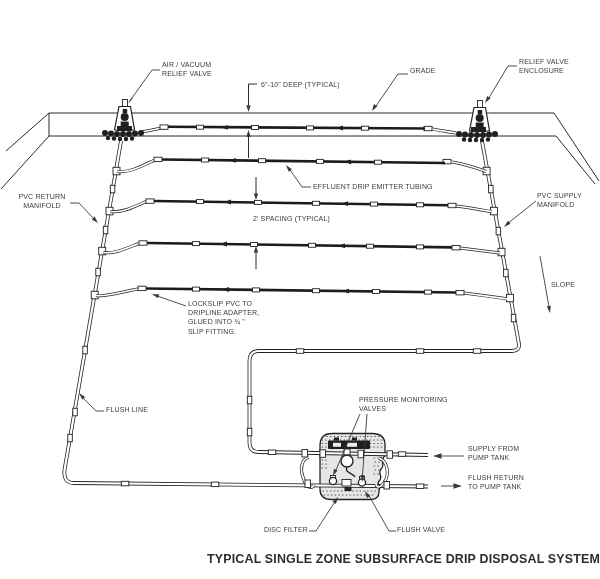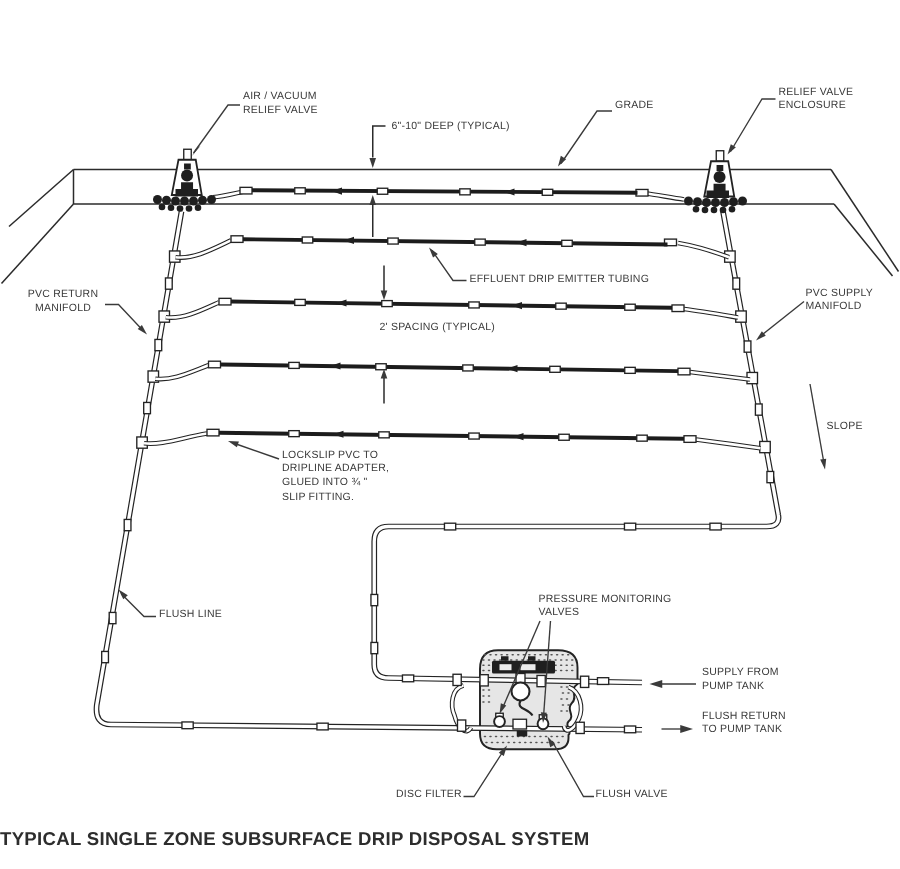--- a/index.html
+++ b/index.html
@@ -2,21 +2,21 @@
 <html><head>
 <meta charset="utf-8">
 <style>
   html,body{margin:0;padding:0;background:#fff;}
   .canvas{position:relative;width:600px;height:579px;background:#fff;overflow:hidden;
           font-family:"Liberation Sans", sans-serif;}
   svg{position:absolute;left:0;top:0;}
   .label{position:absolute;font-size:7px;line-height:1.32;letter-spacing:.15px;
          color:#3a3a3a;white-space:pre-line;}
   .label.center{text-align:center;}
-  .title{position:absolute;left:0;top:552px;width:100%;text-align:left;
+  .title{position:absolute;left:0;top:552px;width:100%;text-align:right;
          font-size:12.4px;font-weight:bold;letter-spacing:.2px;color:#2d2d2d;}
   
   .ln{stroke:#2b2b2b;stroke-width:1;fill:none;}
   .pb{stroke:#232323;stroke-width:3.8;fill:none;stroke-linejoin:round;}
   .pw{stroke:#ffffff;stroke-width:2.2;fill:none;stroke-linejoin:round;}
   .rb{stroke:#232323;stroke-width:3.1;fill:none;}
   .rw{stroke:#ffffff;stroke-width:1.7;fill:none;}
   .drip{stroke:#1c1c1c;stroke-width:2.6;fill:none;}
   .fit{fill:#ffffff;stroke:#232323;stroke-width:.9;}
   .dk{fill:#1f1f1f;stroke:none;}

